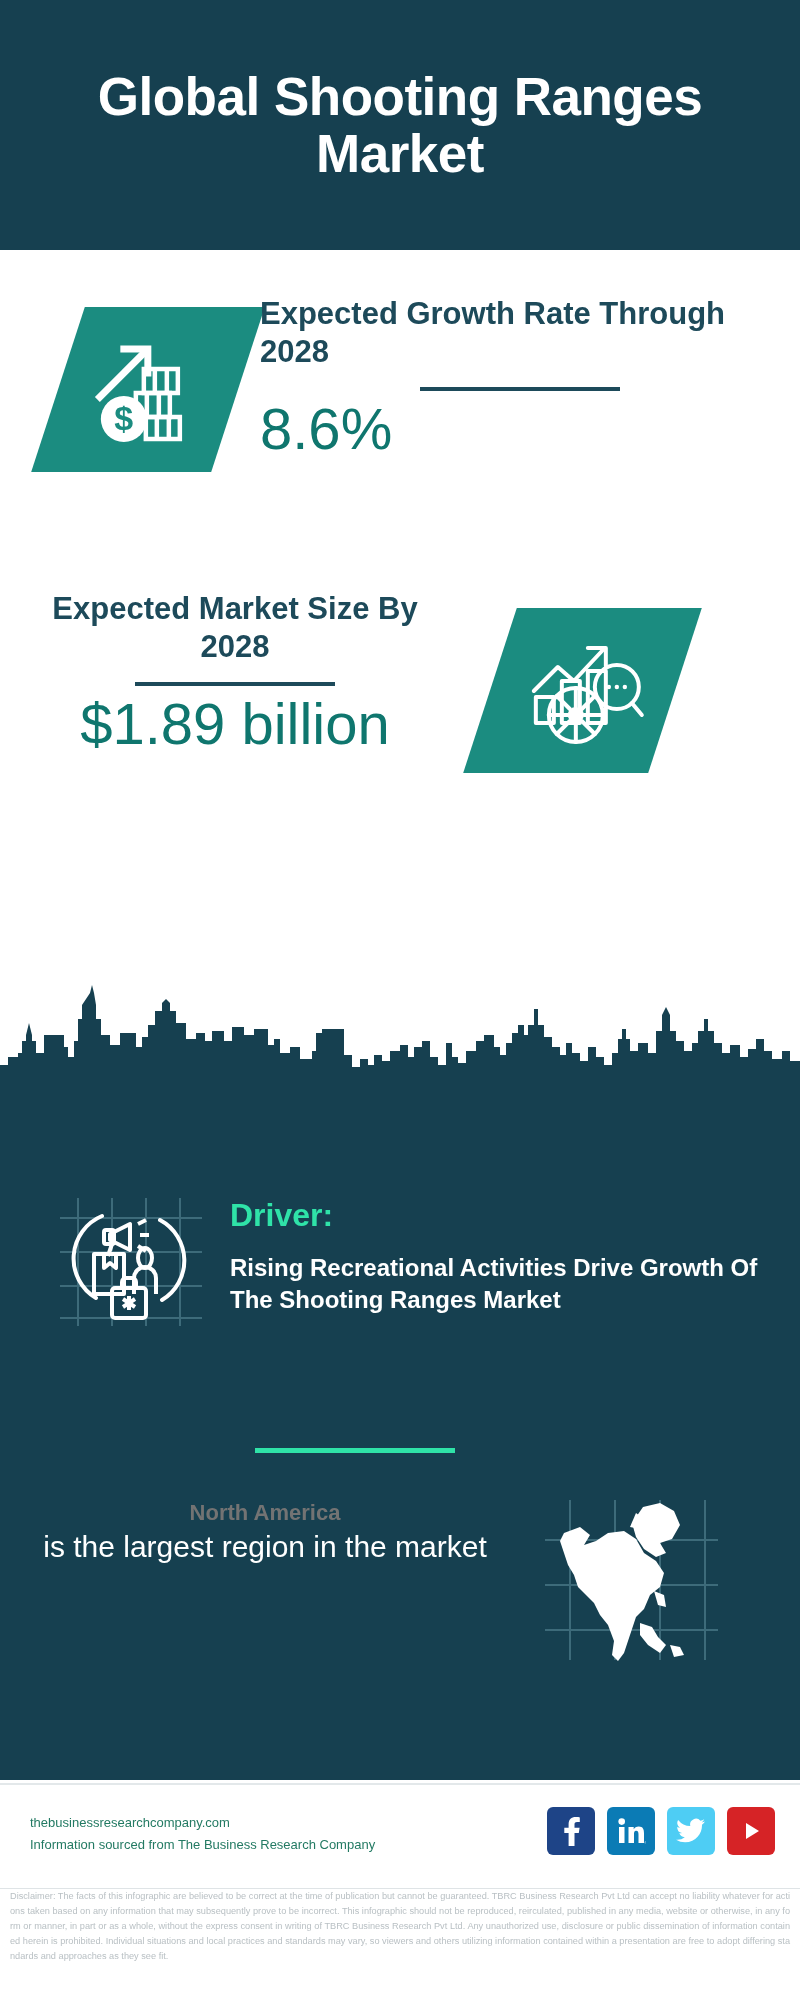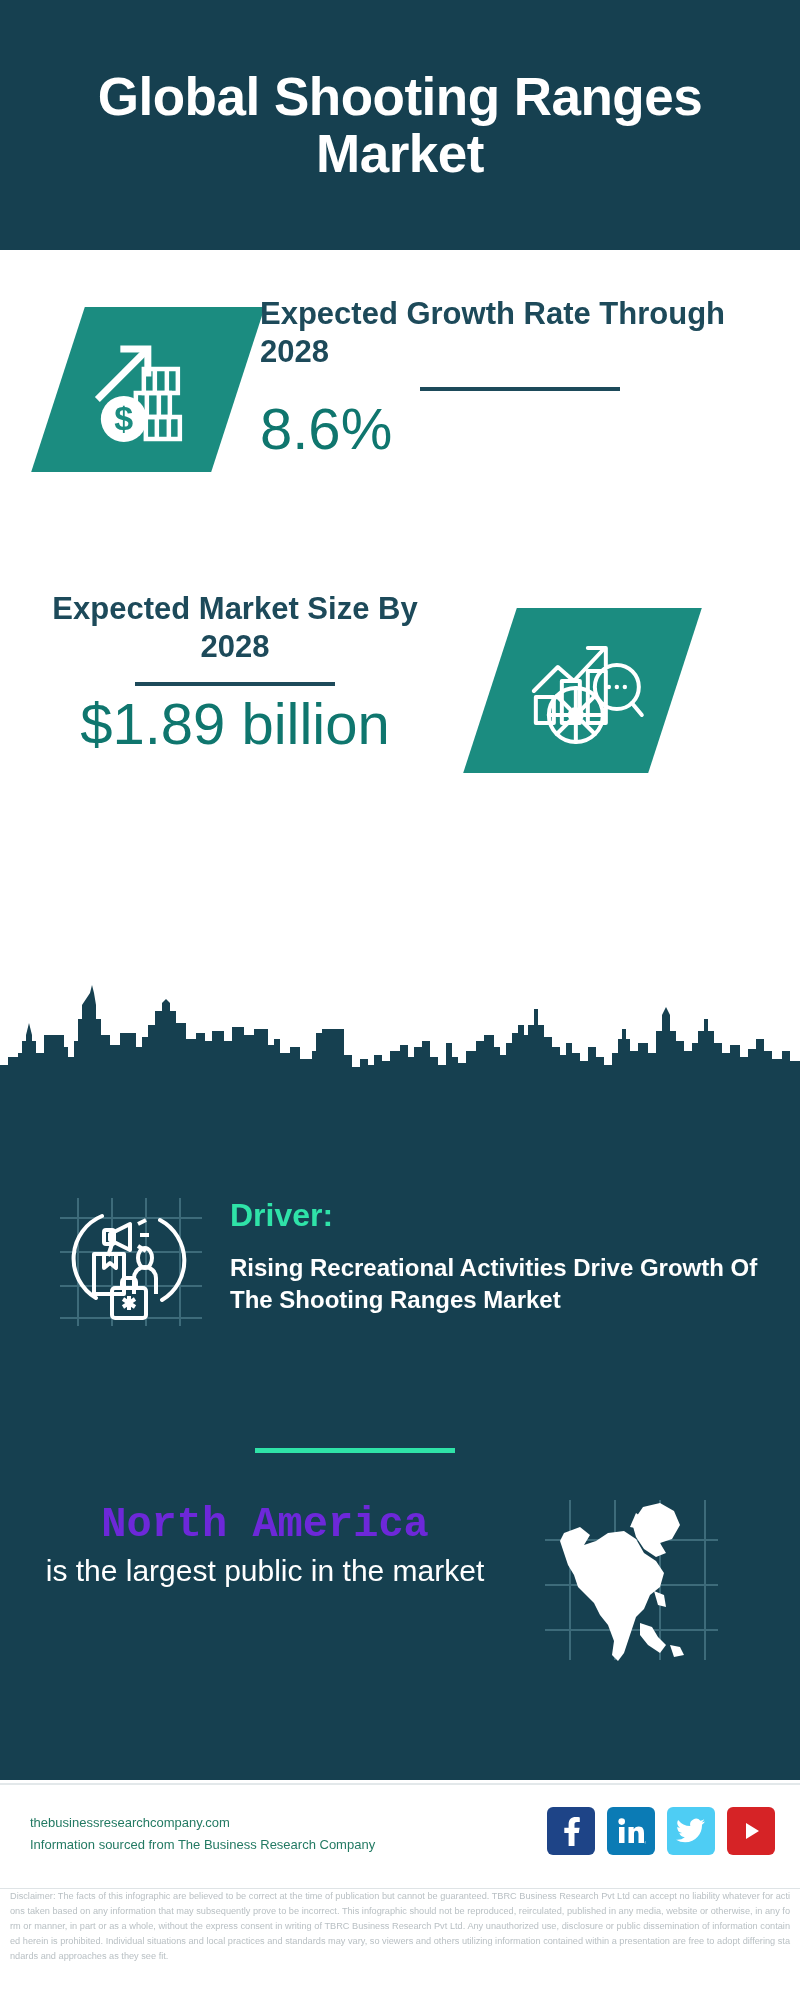--- a/index.html
+++ b/index.html
@@ -95,21 +95,21 @@
     position:absolute; left:255px; top:1448px; width:200px; height:5px;
     background:#2fe3a8;
   }
 
   
   .region { position:absolute; left:0; top:1490px; width:800px; height:220px; }
   .region-text {
     position:absolute; left:30px; top:10px; width:470px; text-align:center;
   }
   .region-name {
-    color:#6d28d9; font-size:42px; font-weight:bold; line-height:1.2;font-family:Liberation Mono, monospace;
+    color:#737373; font-size:22px; font-weight:bold; line-height:1.2;
   }
   .region-sub {
     color:#ffffff; font-size:30px; line-height:1.28; margin-top:2px;
   }
   .region-map {
     position:absolute; left:540px; top:5px; width:180px; height:170px;
   }
 
   
   .sourcebar {
@@ -272,21 +272,21 @@
       <div class="driver-heading">Driver:</div>
       <div class="driver-body">Rising Recreational Activities Drive Growth Of The Shooting Ranges Market</div>
     </div>
   </div>
 
   <div class="divider-mint"></div>
 
   <div class="region">
     <div class="region-text">
       <div class="region-name">North America</div>
-      <div class="region-sub">is the largest public in the market</div>
+      <div class="region-sub">is the largest region in the market</div>
     </div>
     <div class="region-map">
       <svg width="180" height="170" viewBox="0 0 180 170" aria-hidden="true">
         <g stroke="#3d6b7a" stroke-width="2" fill="none">
           <line x1="30" y1="5" x2="30" y2="165"></line>
           <line x1="75" y1="5" x2="75" y2="165"></line>
           <line x1="120" y1="5" x2="120" y2="165"></line>
           <line x1="165" y1="5" x2="165" y2="165"></line>
           <line x1="5" y1="45" x2="178" y2="45"></line>
           <line x1="5" y1="90" x2="178" y2="90"></line>

